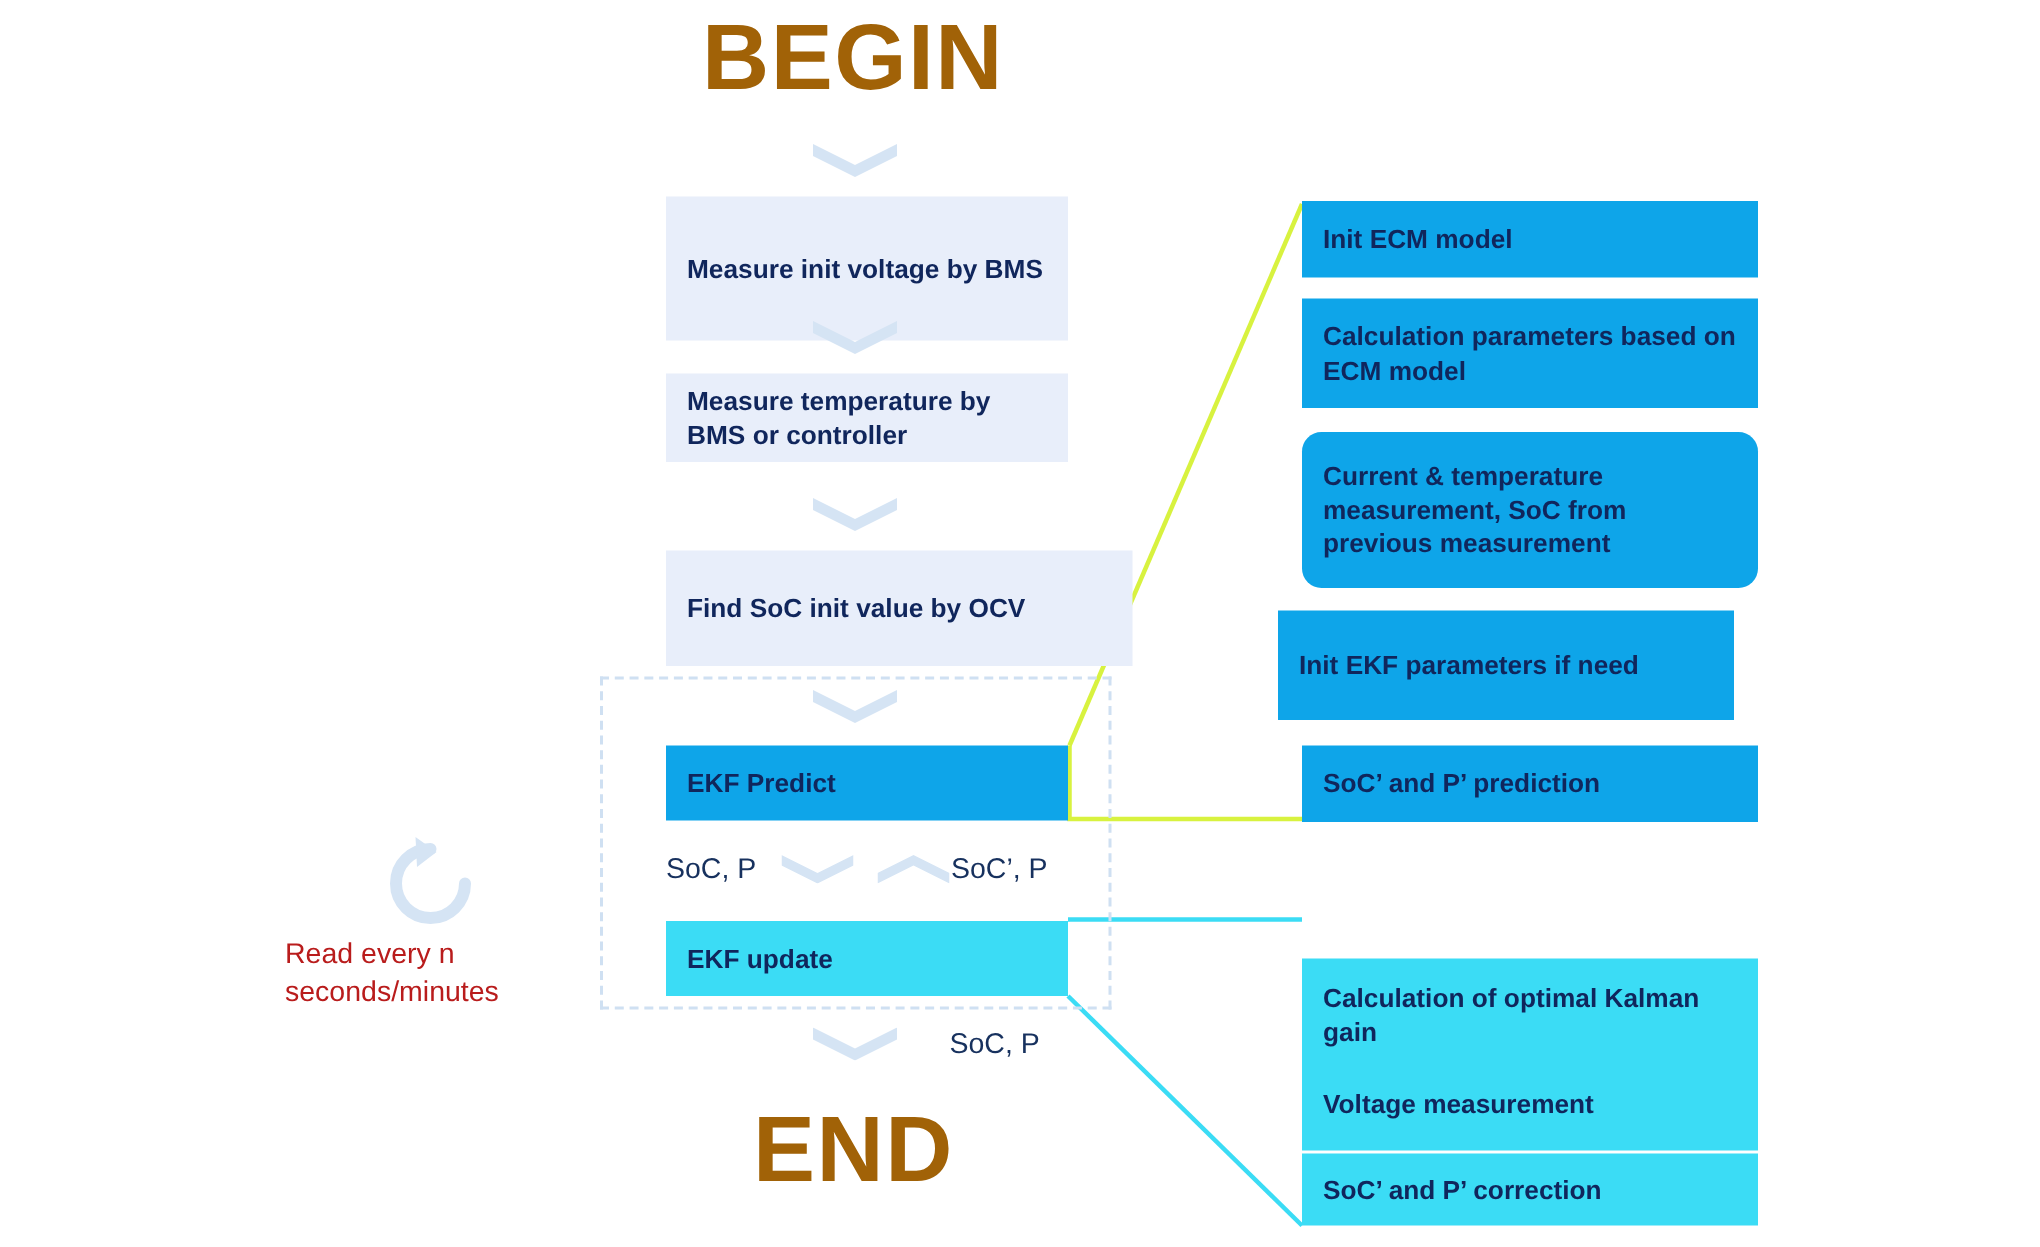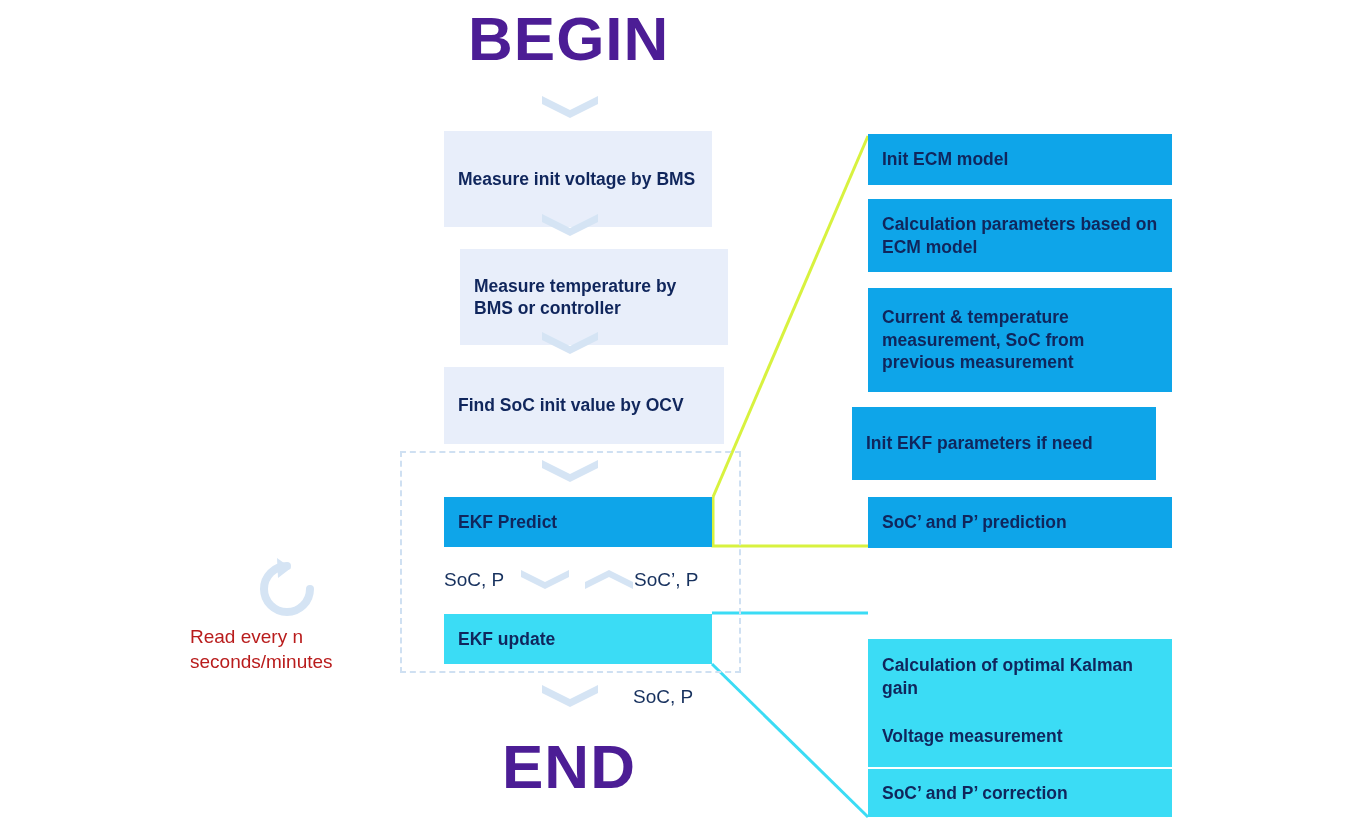--- a/index.html
+++ b/index.html
@@ -17,21 +17,21 @@
     background: #ffffff;
     overflow: hidden;
   }
   .abs { position: absolute; }
 
   
   .terminal {
     font-size: 62px;
     font-weight: 700;
     letter-spacing: 1px;
-    color: #4c1d95;
+    color: #a16207;
     line-height: 1;
     white-space: nowrap;
   }
 
   
   .box {
     box-sizing: border-box;
     display: flex;
     align-items: center;
     padding: 0 14px;
@@ -111,31 +111,31 @@
   <div class="abs box box-lightblue" style="left:444px; top:131px; width:268px; height:96px;">
     <span>Measure init voltage by BMS</span>
   </div>
 
   <div class="abs chev" style="left:542px; top:214px;">
     <svg viewBox="0 0 56 22">
         <path d="M0 0 L28 14 L56 0 L56 8 L28 22 L0 8 Z" fill="#d5e4f4"></path>
       </svg>
   </div>
 
-  <div class="abs box box-lightblue" style="left:460px; top:249px; width:268px; height:96px;">
+  <div class="abs box box-lightblue" style="left:444px; top:249px; width:268px; height:59px;">
     <span>Measure temperature by BMS or controller</span>
   </div>
 
   <div class="abs chev" style="left:542px; top:332px;">
     <svg viewBox="0 0 56 22">
         <path d="M0 0 L28 14 L56 0 L56 8 L28 22 L0 8 Z" fill="#d5e4f4"></path>
       </svg>
   </div>
 
-  <div class="abs box box-lightblue" style="left:444px; top:367px; width:280px; height:77px;">
+  <div class="abs box box-lightblue" style="left:444px; top:367px; width:311px; height:77px;">
     <span>Find SoC init value by OCV</span>
   </div>
 
   <div class="abs chev" style="left:542px; top:460px;">
     <svg viewBox="0 0 56 22">
         <path d="M0 0 L28 14 L56 0 L56 8 L28 22 L0 8 Z" fill="#d5e4f4"></path>
       </svg>
   </div>
 
   <div class="abs box box-green" style="left:444px; top:497px; width:268px; height:50px;">
@@ -179,21 +179,21 @@
     </svg>
   </div>
   <div class="abs loop-note" style="left:190px; top:624px;">Read every n seconds/minutes</div>
 
   <div class="abs box box-green" style="left:868px; top:134px; width:304px; height:51px;">
     <span>Init ECM model</span>
   </div>
   <div class="abs box box-green" style="left:868px; top:199px; width:304px; height:73px;">
     <span>Calculation parameters based on ECM model</span>
   </div>
-  <div class="abs box box-green" style="left:868px; top:288px; width:304px; height:104px;">
+  <div class="abs box box-green" style="left:868px; top:288px; width:304px; height:104px;border-radius:13px;">
     <span>Current &amp; temperature measurement, SoC from previous measurement</span>
   </div>
   <div class="abs box box-green" style="left:852px; top:407px; width:304px; height:73px;">
     <span>Init EKF parameters if need</span>
   </div>
   <div class="abs box box-green" style="left:868px; top:497px; width:304px; height:51px;">
     <span>SoC’ and P’ prediction</span>
   </div>
 
   <div class="abs box box-cyan" style="left:868px; top:614px; width:304px; height:75px;margin-top:25px;">

